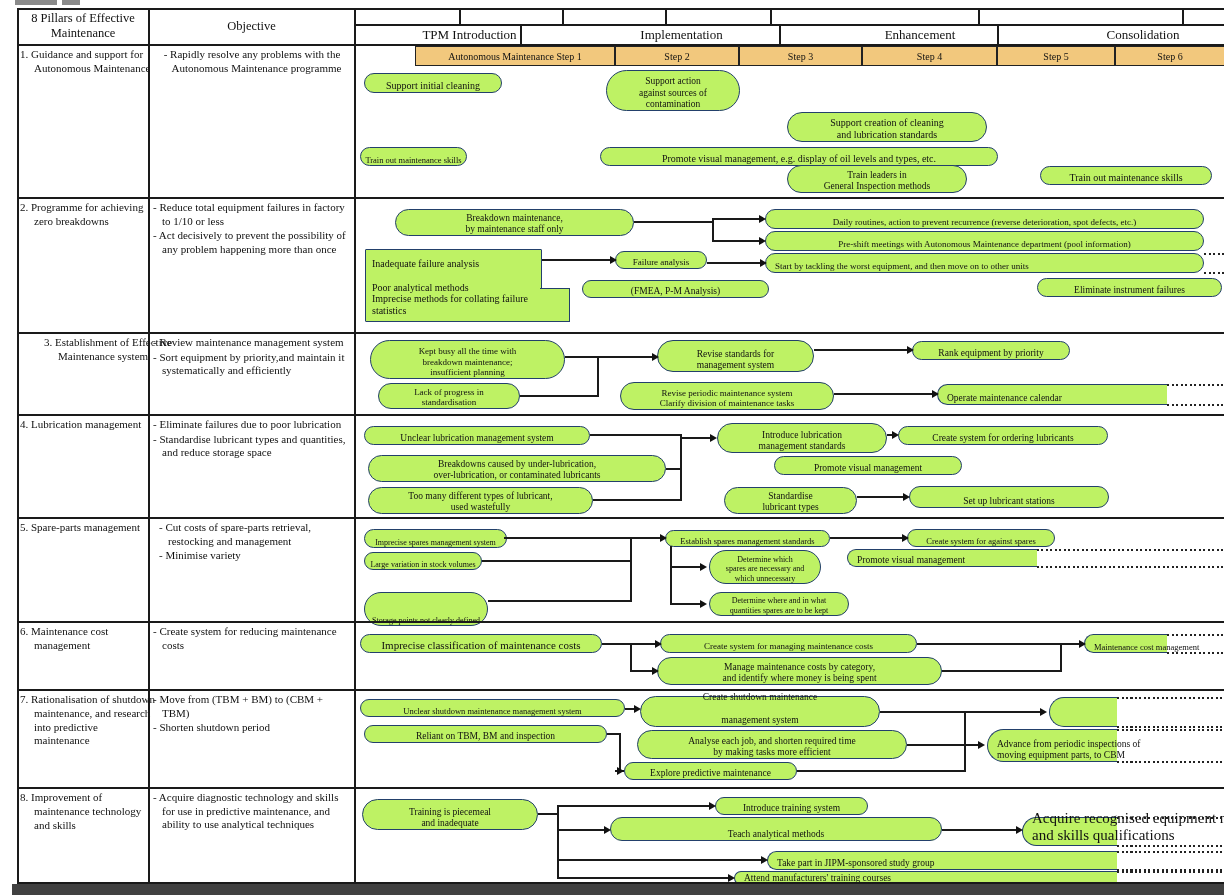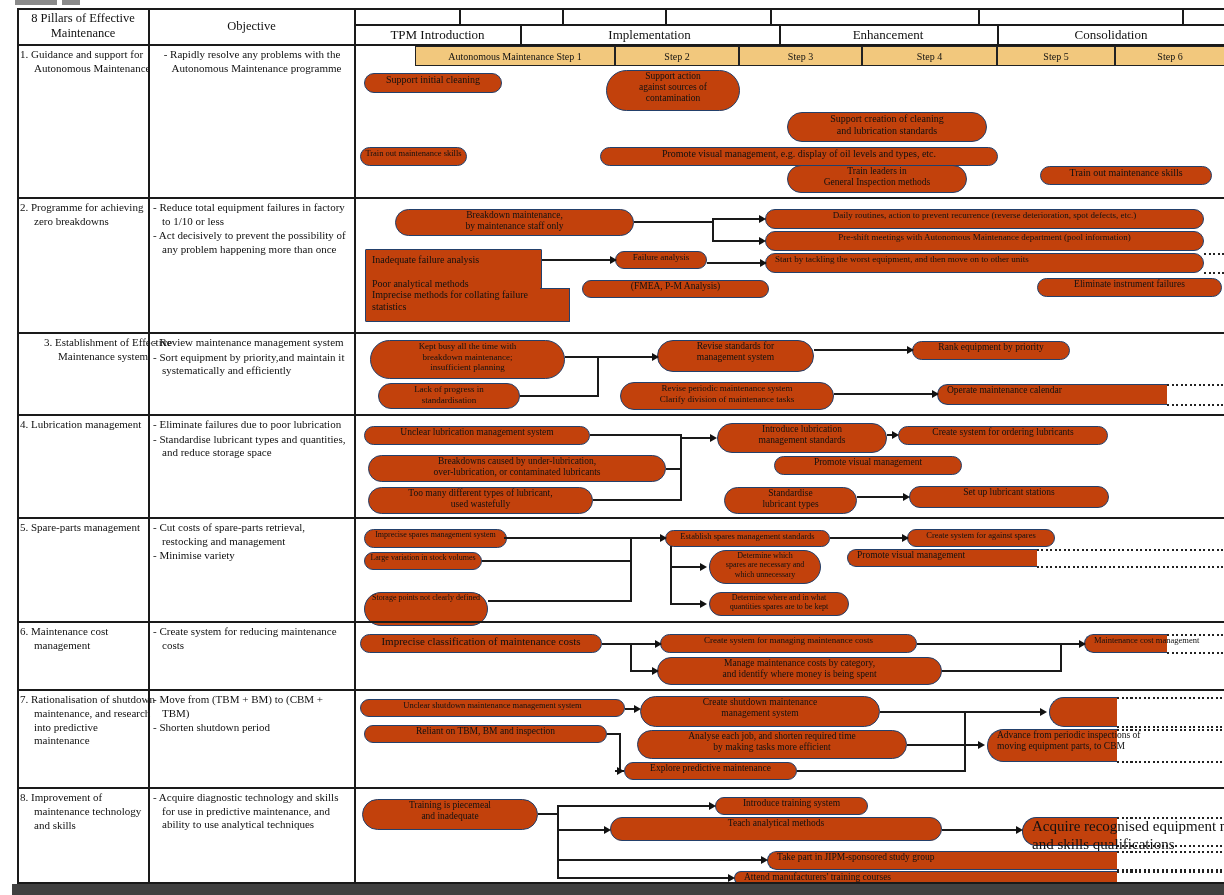--- a/index.html
+++ b/index.html
@@ -1,27 +1,27 @@
 <!DOCTYPE html>
 <html><head>
 <meta charset="utf-8">
 <style>
   html,body{margin:0;padding:0;background:#fff;}
   #stage{position:relative;width:1224px;height:895px;background:#ffffff;overflow:hidden;
          font-family:"Liberation Serif","DejaVu Serif",serif;color:#111;margin-left:12px;}
   .abs{position:absolute;}
   .gline{position:absolute;background:#1a1a1a;}
   .cell{position:absolute;display:flex;align-items:center;justify-content:center;text-align:center;}
-  .phase{font-size:13px;}
+  .phase{font-size:13px;padding-left:32px;}
   .step{background:#f2c87d;border:1px solid #222;box-sizing:border-box;font-size:10px;
         display:flex;align-items:center;justify-content:center;}
   .pillar-name{position:absolute;font-size:11px;line-height:1.25;padding-left:14px;text-indent:-14px;}
   .objective{font-size:11px;line-height:1.24;padding-left:9px;text-indent:-9px;margin-bottom:1px;}
-  .flow-box{position:absolute;box-sizing:border-box;background:#c2410c;border:1.5px solid #23406b;
-            display:flex;flex-direction:column;justify-content:flex-start;align-items:center;line-height:1.18;}
+  .flow-box{position:absolute;box-sizing:border-box;background:#bef264;border:1.5px solid #23406b;
+            display:flex;flex-direction:column;justify-content:flex-end;align-items:center;line-height:1.18;}
   .flow-box .ln{white-space:nowrap;}
   .fb-pill{border-radius:999px;}
   .fb-rect{border-radius:1px;align-items:flex-start;padding:4px 6px;}
   .fb-capsule{border-right:none;}
   .fb-notch{border-left:none;border-radius:0;}
   .fb-left{align-items:flex-start;padding-left:9px;}
   .arrow{position:absolute;width:0;height:0;border-top:4px solid transparent;border-bottom:4px solid transparent;
          border-left:7px solid #111;}
   .dotted{position:absolute;height:2px;
           background:repeating-linear-gradient(90deg,#222 0 2px,transparent 2px 4.5px);}
@@ -66,21 +66,21 @@
       <div class="abs" style="left: 141px; top: 336px; width: 198px; height: 76px;">
         <div class="objective">- Review maintenance management system</div>
         <div class="objective">- Sort equipment by priority,and maintain it systematically and efficiently</div>
       </div>
       <div class="pillar-name" style="left: 8px; top: 418px; width: 122px; height: 97px;">4. Lubrication management</div>
       <div class="abs" style="left: 141px; top: 418px; width: 198px; height: 97px;">
         <div class="objective">- Eliminate failures due to poor lubrication</div>
         <div class="objective">- Standardise lubricant types and quantities, and reduce storage space</div>
       </div>
       <div class="pillar-name" style="left: 8px; top: 521px; width: 122px; height: 98px;">5. Spare-parts management</div>
-      <div class="abs" style="left: 141px; top: 521px; width: 198px; height: 98px;">
+      <div class="abs" style="left: 147px; top: 521px; width: 198px; height: 98px;">
         <div class="objective">- Cut costs of spare-parts retrieval, restocking and management</div>
         <div class="objective">- Minimise variety</div>
       </div>
       <div class="pillar-name" style="left: 8px; top: 625px; width: 122px; height: 62px;">6. Maintenance cost management</div>
       <div class="abs" style="left: 141px; top: 625px; width: 198px; height: 62px;">
         <div class="objective">- Create system for reducing maintenance costs</div>
       </div>
       <div class="pillar-name" style="left: 8px; top: 693px; width: 122px; height: 92px;">7. Rationalisation of shutdown maintenance, and research into predictive maintenance</div>
       <div class="abs" style="left: 141px; top: 693px; width: 198px; height: 92px;">
         <div class="objective">- Move from (TBM + BM) to (CBM + TBM)</div>
@@ -237,21 +237,21 @@
       </div>
       <div class="flow-box fb-capsule fb-left" style="left: 1072px; top: 634px; width: 83px; height: 19px; font-size: 8.5px; border-radius: 9.5px 0px 0px 9.5px;">
         <div class="ln">Maintenance cost management</div>
       </div>
       <div class="flow-box fb-pill" style="left: 348px; top: 699px; width: 265px; height: 18px; font-size: 8.5px;">
         <div class="ln">Unclear shutdown maintenance management system</div>
       </div>
       <div class="flow-box fb-pill" style="left: 352px; top: 725px; width: 243px; height: 18px; font-size: 9.5px;">
         <div class="ln">Reliant on TBM, BM and inspection</div>
       </div>
-      <div class="flow-box fb-pill" style="left: 628px; top: 696px; width: 240px; height: 31px; font-size: 9.5px;">
+      <div class="flow-box fb-pill" style="left: 628px; top: 696px; width: 240px; height: 31px; font-size: 9.5px; gap: 12px;">
         <div class="ln">Create shutdown maintenance</div>
         <div class="ln">management system</div>
       </div>
       <div class="flow-box fb-pill" style="left: 625px; top: 730px; width: 270px; height: 29px; font-size: 9.5px;">
         <div class="ln">Analyse each job, and shorten required time</div>
         <div class="ln">by making tasks more efficient</div>
       </div>
       <div class="flow-box fb-pill" style="left: 612px; top: 762px; width: 173px; height: 18px; font-size: 9.5px;">
         <div class="ln">Explore predictive maintenance</div>
       </div>

